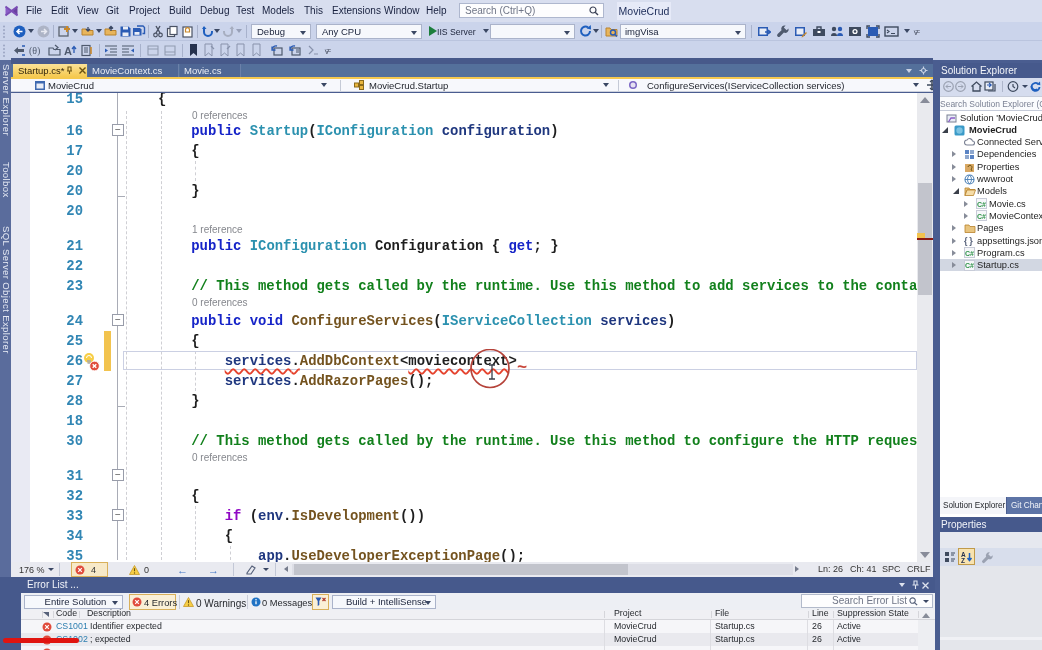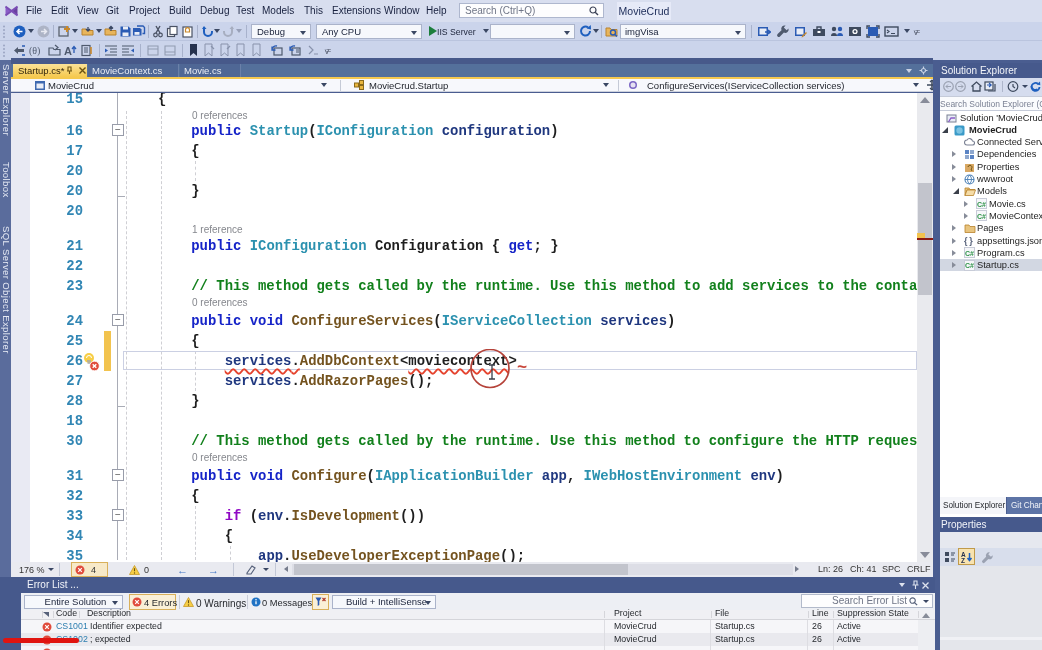--- a/index.html
+++ b/index.html
@@ -401,21 +401,20 @@
 <div class="code" style="top:143px">        <span class="kw">public</span> <span class="ty">IConfiguration</span> Configuration { <span class="kw">get</span>; }</div>
 <div class="code" style="top:183px"><span class="cm">        // This method gets called by the runtime. Use this method to add services to the container.</span></div>
 <div class="cl" style="top:204px">0 references</div>
 <div class="code" style="top:218px">        <span class="kw">public</span> <span class="kw">void</span> <span class="mt">ConfigureServices</span>(<span class="ty">IServiceCollection</span> <span class="pm">services</span>)</div>
 <div class="code" style="top:238px">        {</div>
 <div class="code" style="top:258px">            <span class="pm sq">services</span><span class="sq">.</span><span class="mt">AddDbContext</span>&lt;<span class="sq">moviecontext</span>&gt;</div>
 <div class="code" style="top:278px">            <span class="pm">services</span>.<span class="mt">AddRazorPages</span>();</div>
 <div class="code" style="top:298px">        }</div>
 <div class="code" style="top:338px"><span class="cm">        // This method gets called by the runtime. Use this method to configure the HTTP request pipeline.</span></div>
 <div class="cl" style="top:359px">0 references</div>
-<div class="code" style="top:373px">        <span class="kw">public</span> <span class="kw">void</span> <span class="mt">Configure</span>(<span class="ty">IApplicationBuilder</span> <span class="pm">app</span>, <span class="ty">IWebHostEnvironment</span> <span class="pm">env</span>)</div>
 <div class="code" style="top:393px">        {</div>
 <div class="code" style="top:413px">            <span class="ctl">if</span> (<span class="pm">env</span>.<span class="mt">IsDevelopment</span>())</div>
 <div class="code" style="top:433px">            {</div>
 <div class="code" style="top:453px">                <span class="pm">app</span>.<span class="mt">UseDeveloperExceptionPage</span>();</div>
 
 <svg class="abs" style="left:71px;top:259px" width="18" height="20" viewBox="0 0 18 20">
 <circle cx="7" cy="6" r="5" fill="#F7CE46"></circle>
       <path d="M5 9 h4 M5.5 11 h3" stroke="#A5A8B0" stroke-width="1.3"></path>
       <path d="M4.5 6 a2.5 2.5 0 0 1 5 0" fill="none" stroke="#fff" stroke-width="1"></path>
 <circle cx="12.5" cy="14" r="4.8" fill="#E04B3C" stroke="#fff" stroke-width="0.8"></circle>

